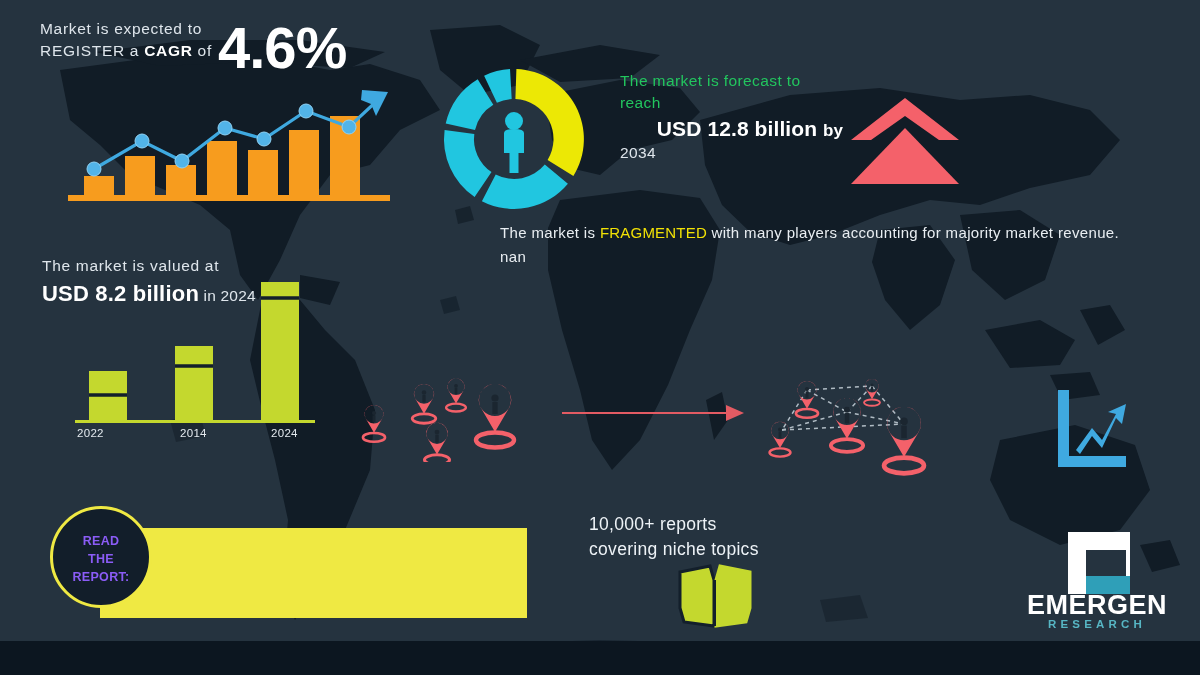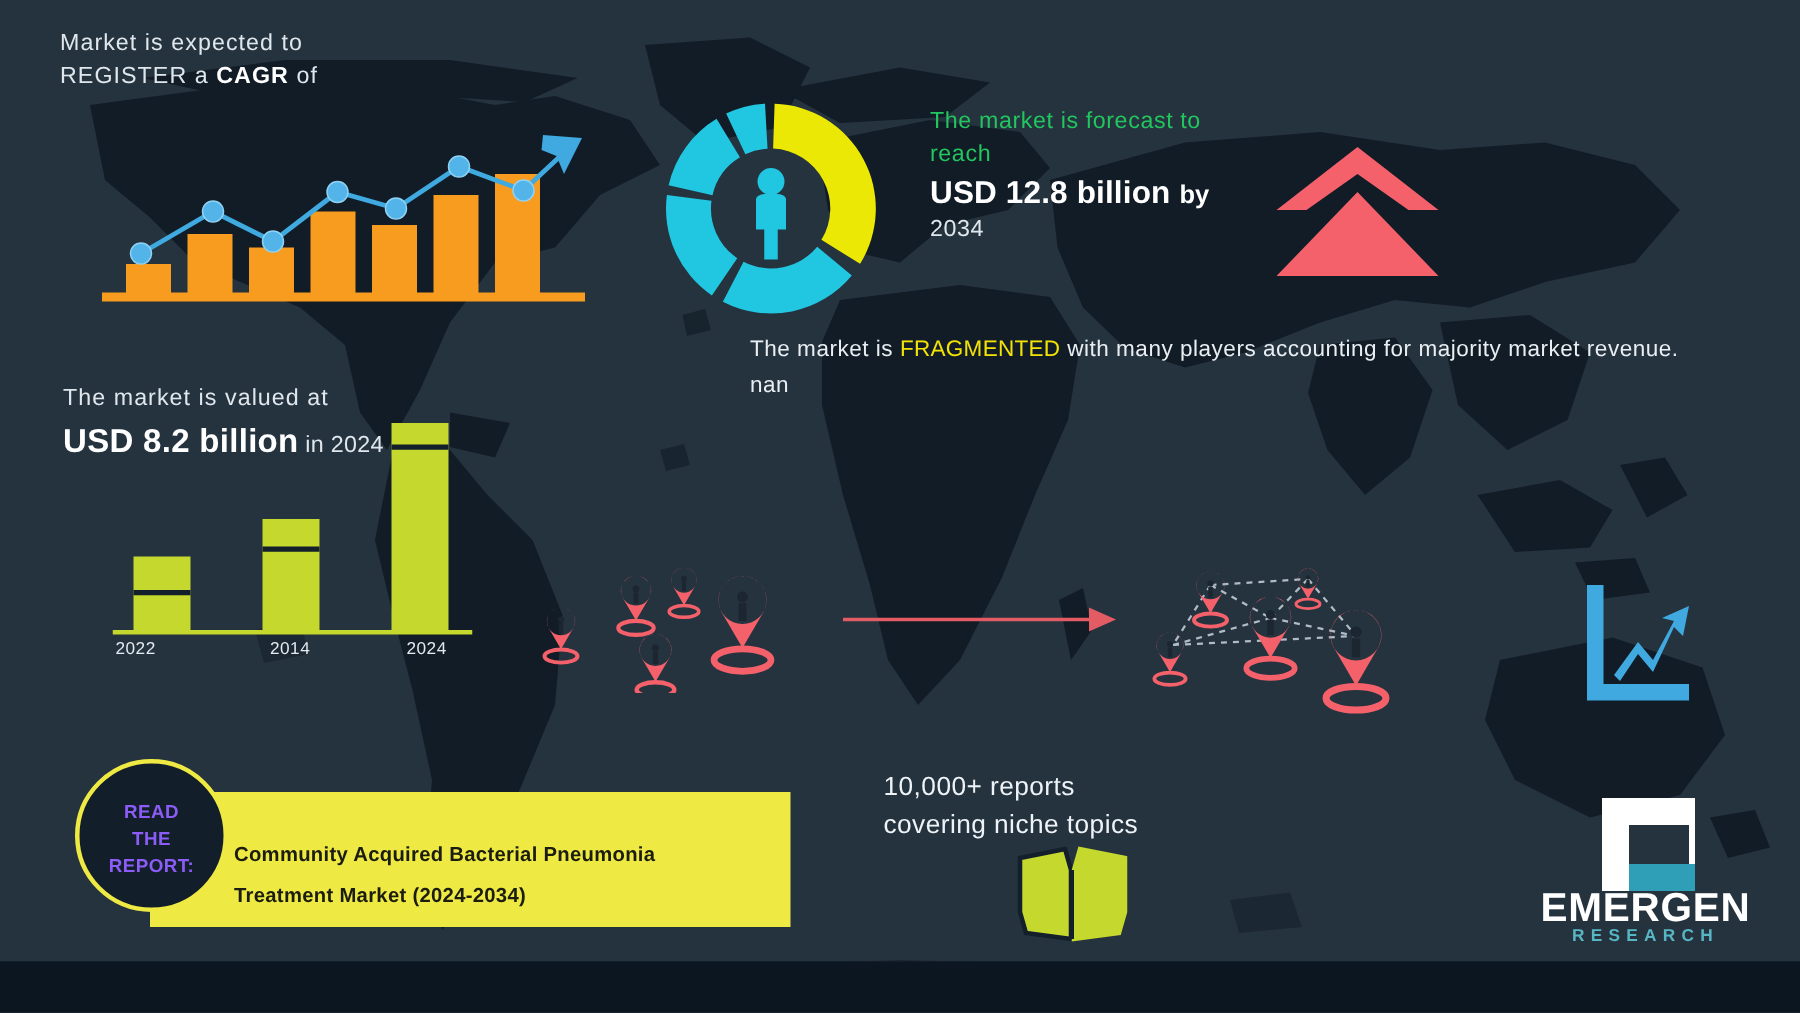--- a/index.html
+++ b/index.html
@@ -37,21 +37,21 @@
     font-size:58px; font-weight:700; color:#ffffff; letter-spacing:-1px;
   }
 
   
   #forecast-lead{
     position:absolute; left:620px; top:70px; width:215px;
     font-size:15.5px; color:#22c55e; letter-spacing:.4px; line-height:1.42;
   }
   #forecast-value{
     position:absolute; left:620px; top:117px; width:260px;
-    font-size:21px; font-weight:700; color:#ffffff; letter-spacing:.1px;
+    font-size:21px; font-weight:700; color:#ffffff; letter-spacing:.1px;text-align:center;
   }
   #forecast-value span.by{font-size:17px;}
   #forecast-year{
     position:absolute; left:620px; top:144px;
     font-size:15.5px; color:#dfe6ec; letter-spacing:.4px;
   }
 
   
   #frag{
     position:absolute; left:500px; top:221px; width:640px;
@@ -169,20 +169,21 @@
       <path d="M440 300 L456 296 L460 310 L444 314 Z" opacity="0.6"></path>
       <path d="M820 600 L860 595 L868 618 L826 622 Z" opacity="0.5"></path>
       <path d="M170 420 L200 414 L206 436 L176 442 Z" opacity="0.5"></path>
     </g>
   </svg>
 
   <div id="cagr-lead">
     <span>Market is expected to</span><br>
     <span>REGISTER a </span><b>CAGR</b><span> of</span>
   </div>
+  <div id="cagr-value">4.6%</div>
 
   <svg style="position:absolute;left:62px;top:82px;" width="335" height="132" viewBox="0 0 335 132">
 
     <rect x="6" y="113" width="322" height="6" fill="#f79c1e"></rect>
 
     <g fill="#f79c1e">
       <rect x="22" y="94" width="30" height="20"></rect>
       <rect x="63" y="74" width="30" height="40"></rect>
       <rect x="104" y="83" width="30" height="31"></rect>
       <rect x="145" y="59" width="30" height="55"></rect>
@@ -312,24 +313,20 @@
     <span>covering niche topics</span>
   </div>
 
   <svg style="position:absolute;left:676px;top:564px;" width="78" height="68" viewBox="0 0 78 68">
     <path d="M4 8 L34 2 L38 16 L38 62 L8 58 L4 44 Z" fill="#c4d82e" stroke="#131f2b" stroke-width="3"></path>
     <path d="M74 8 L44 2 L40 16 L40 62 L70 58 L74 44 Z" fill="#c4d82e" stroke="#c4d82e" stroke-width="3"></path>
     <path d="M38 16 L40 16 L40 62 L38 62 Z" fill="#131f2b"></path>
   </svg>
 
   <div id="cta-bar"></div>
-  <div id="cta-text">
-    <span>Community Acquired Bacterial Pneumonia</span><br>
-    <span>Treatment Market (2024-2034)</span>
-  </div>
   <div id="cta-circle"></div>
   <div id="cta-circle-label">
     <span>READ</span><br>
     <span>THE</span><br>
     <span>REPORT:</span>
   </div>
 
   <svg id="logo-wrap" viewBox="0 0 150 112">
     <path d="M46 4 H108 V22 H64 V66 H46 Z" fill="#ffffff"></path>
     <path d="M46 48 H64 V66 H46 Z" fill="#ffffff"></path>

